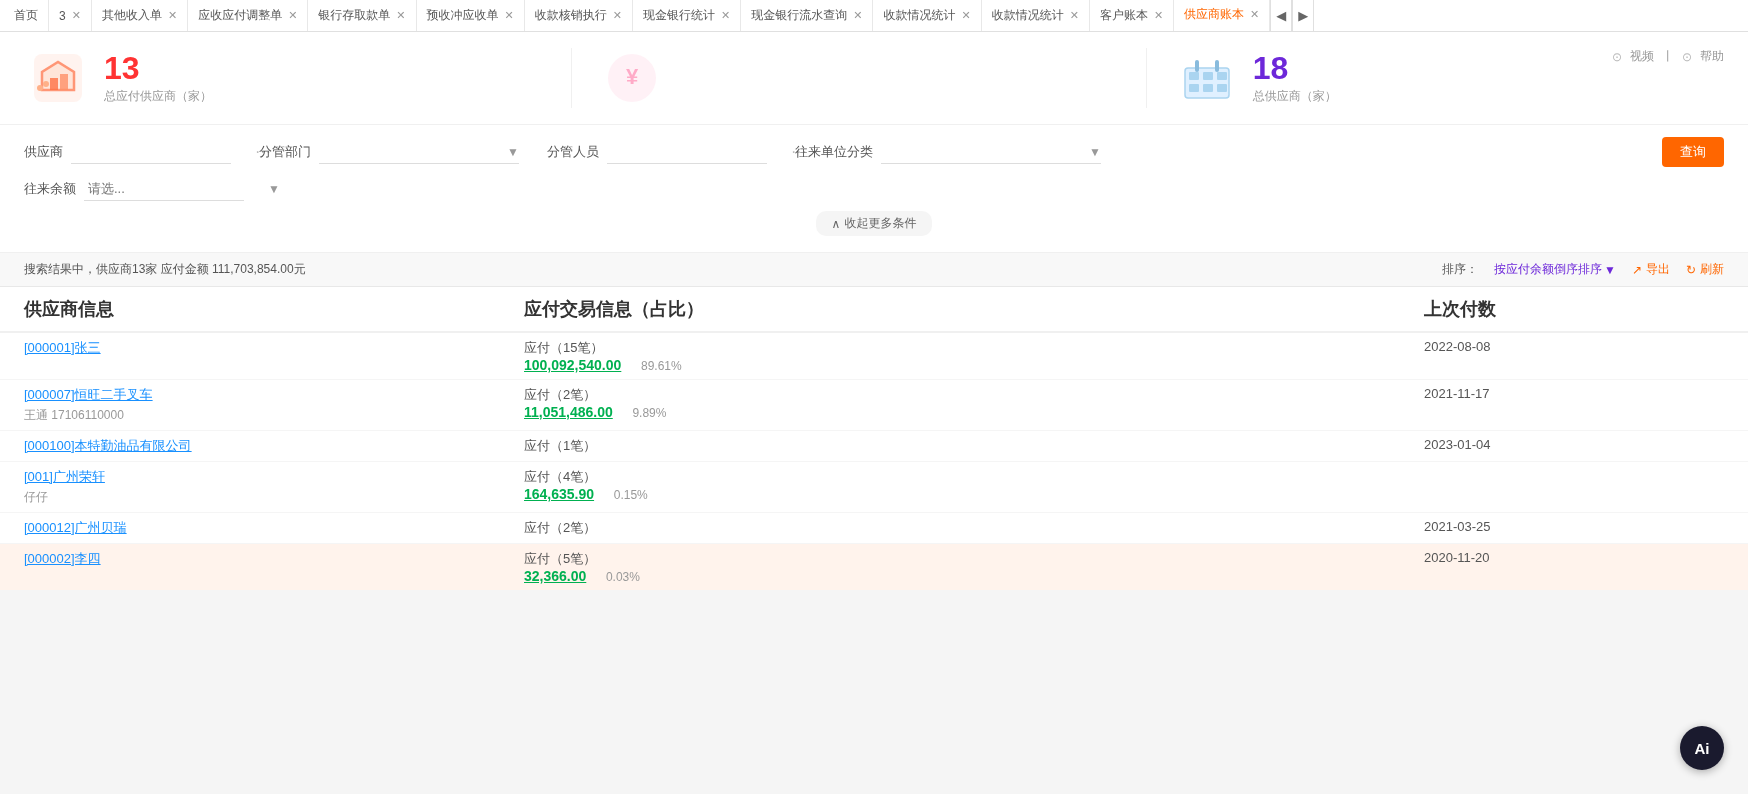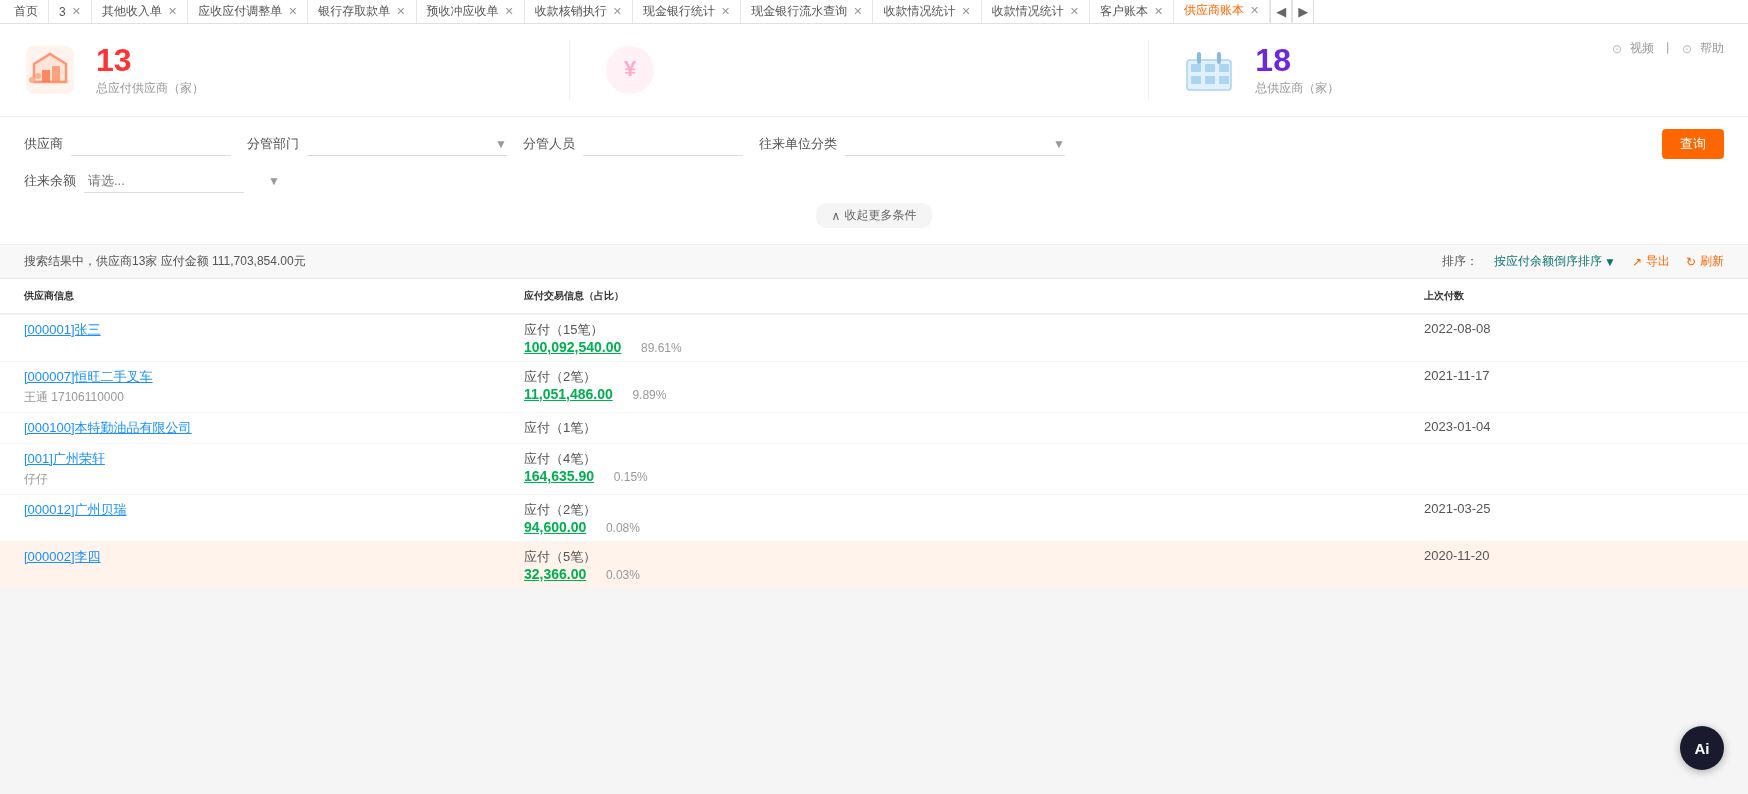--- a/index.html
+++ b/index.html
@@ -4,21 +4,21 @@
   <style>
     * { box-sizing: border-box; margin: 0; padding: 0; font-family: "Microsoft YaHei", "SimHei", Arial, sans-serif; }
     body { background: #f5f5f5; font-size: 13px; color: #333; }
 
     
     .top-nav {
       background: #fff;
       border-bottom: 1px solid #e0e0e0;
       display: flex;
       align-items: center;
-      height: 24px;
+      height: 32px;
       overflow: hidden;
       padding: 0 4px;
     }
     .nav-tab {
       display: flex;
       align-items: center;
       padding: 0 10px;
       height: 36px;
       font-size: 12px;
       color: #555;
@@ -45,21 +45,21 @@
       flex-shrink: 0;
       border: 1px solid #e0e0e0;
       background: #fff;
     }
 
     
     .summary-bar {
       background: #fff;
       display: flex;
       align-items: center;
-      padding: 16px 20px;
+      padding: 16px 28px;
       border-bottom: 1px solid #f0f0f0;
       position: relative;
     }
     .summary-card {
       display: flex;
       align-items: center;
       flex: 1;
       padding-right: 30px;
     }
     .summary-card + .summary-card {
@@ -103,21 +103,21 @@
     
     .filter-section {
       background: #fff;
       padding: 12px 24px 8px;
       border-bottom: 1px solid #f0f0f0;
     }
     .filter-row {
       display: flex;
       align-items: center;
       margin-bottom: 10px;
-      gap: 16px;
+      gap: 28px;
     }
     .filter-item {
       display: flex;
       align-items: center;
       gap: 8px;
     }
     .filter-label {
       font-size: 13px;
       color: #555;
       white-space: nowrap;
@@ -190,21 +190,21 @@
       font-size: 12px;
       color: #555;
     }
     .results-actions {
       display: flex;
       align-items: center;
       gap: 16px;
     }
     .sort-label { color: #555; }
     .sort-select {
-      color: #0f766e;
+      color: #6d28d9;
       cursor: pointer;
       display: flex;
       align-items: center;
       gap: 2px;
     }
     .action-btn {
       display: flex;
       align-items: center;
       gap: 4px;
       color: #ff6600;
@@ -214,21 +214,21 @@
 
     
     .main-table {
       background: #fff;
       width: 100%;
     }
     .table-header {
       display: grid;
       grid-template-columns: 500px 1fr 300px;
       padding: 10px 24px;
-      font-size: 10px;
+      font-size: 18px;
       font-weight: bold;
       color: #333;
       border-bottom: 2px solid #f0f0f0;
       background: #fff;
     }
     .table-row {
       display: grid;
       grid-template-columns: 500px 1fr 300px;
       padding: 6px 24px;
       border-bottom: 1px solid #f5f5f5;
@@ -521,24 +521,20 @@
     </div>
     <div class="last-pay"></div>
   </div>
 
   <div class="table-row">
     <div>
       <a class="supplier-name">[000012]广州贝瑞</a>
     </div>
     <div>
       <div class="tx-label">应付（2笔）</div>
-      <div>
-        <a class="tx-amount">94,600.00</a>
-        <span class="tx-percent">0.08%</span>
-      </div>
     </div>
     <div class="last-pay">2021-03-25</div>
   </div>
 
   <div class="table-row highlighted">
     <div>
       <a class="supplier-name">[000002]李四</a>
     </div>
     <div>
       <div class="tx-label">应付（5笔）</div>

